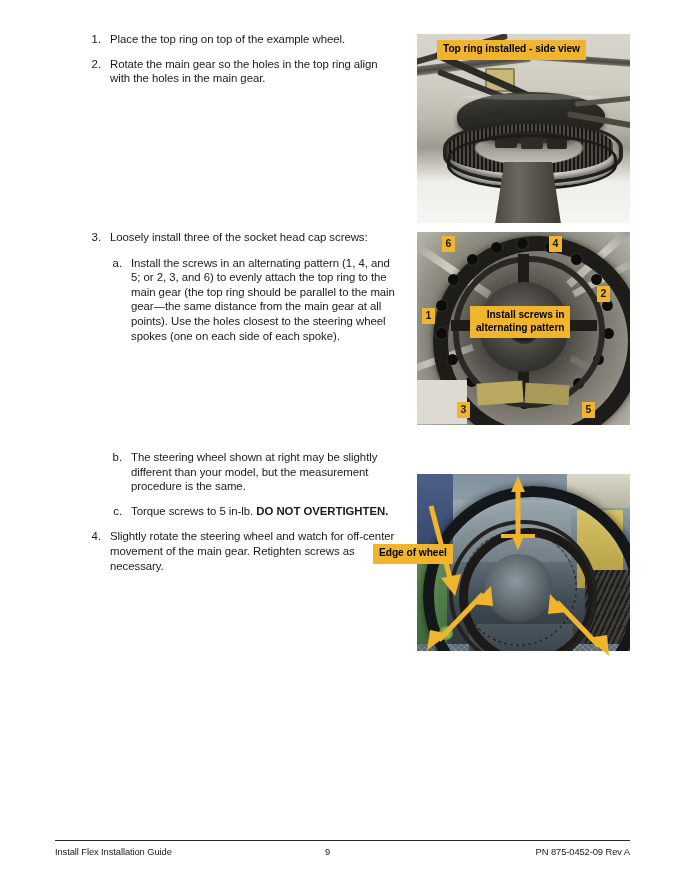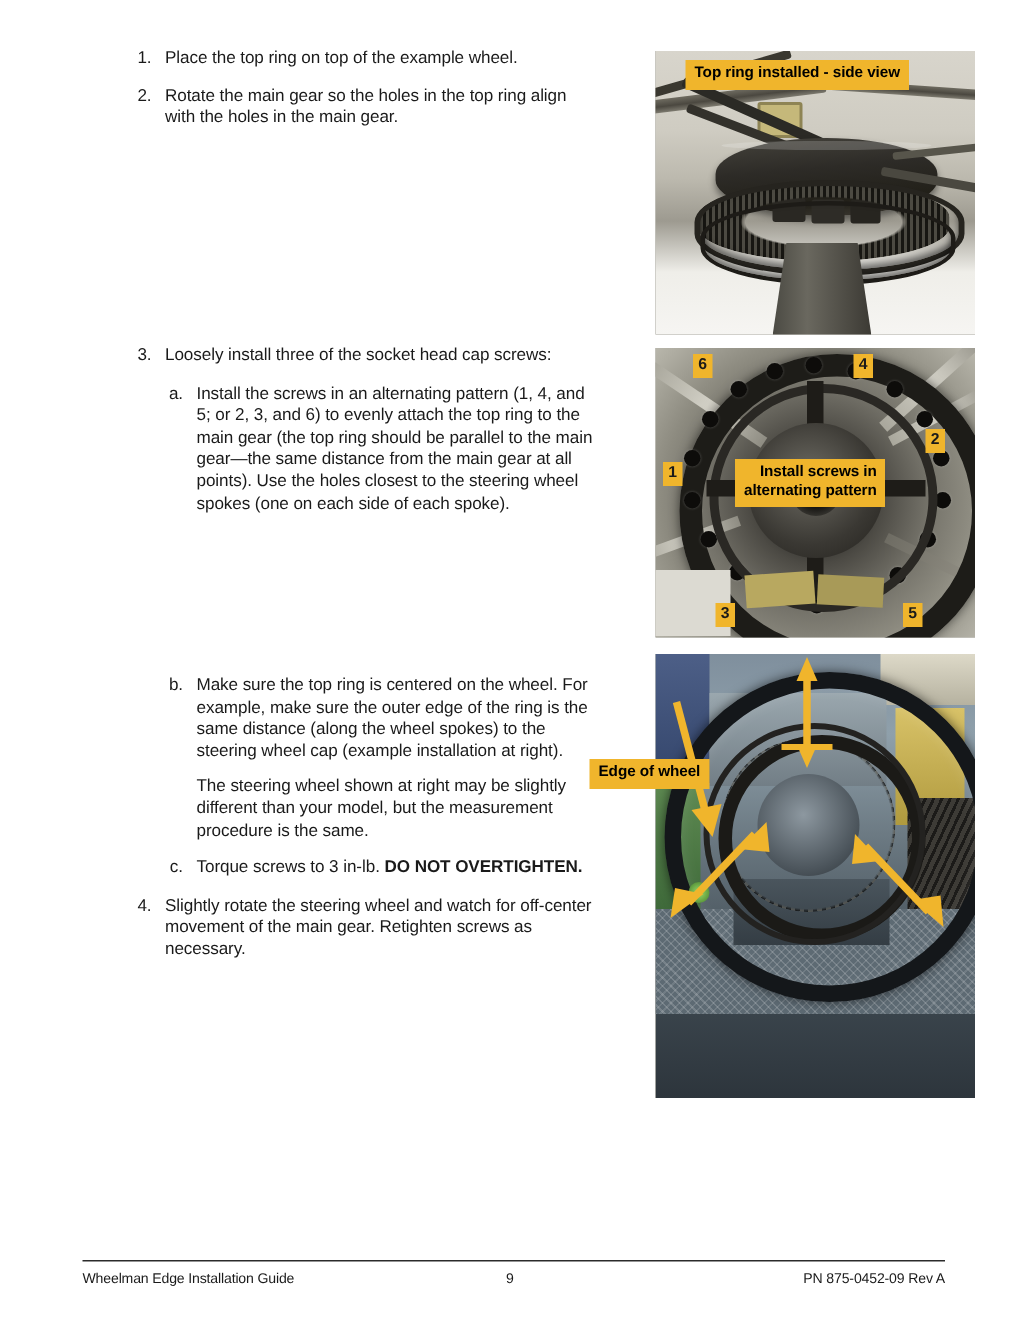--- a/index.html
+++ b/index.html
@@ -55,21 +55,21 @@
   .body-txt { flex: 1 1 auto; }
   .body-txt p { margin: 0; }
   .body-txt p + p { margin-top: 9px; }
 
   .sub-list { margin-top: 11px; }
   .lvl2wrap { padding-left: 22px; }
 
   b, .bold { font-weight: bold; }
 
   
-  .figure { position: absolute; overflow: visible; margin-left: 20px; }
+  .figure { position: absolute; overflow: visible; }
   .photo {
     position: absolute;
     inset: 0;
     overflow: hidden;
     background: #8c8a7e;
   }
 
   
   .callout {
     position: absolute;
@@ -301,28 +301,27 @@
           </div>
         </div>
       </div>
     </div>
 
     <div class="block" style="top:418px;">
       <div class="lvl2wrap">
         <div class="li lvl2">
           <span class="marker">b.</span>
           <div class="body-txt">
-            <p>Make sure the top ring is centered on the wheel. For example, make sure the outer edge of the ring is the same distance (along the wheel spokes) to the steering wheel cap (example installation at right).</p>
             <p>The steering wheel shown at right may be slightly different than your model, but the measurement procedure is the same.</p>
           </div>
         </div>
         <div class="li lvl2">
           <span class="marker">c.</span>
           <div class="body-txt">
-            <p><span>Torque screws to 3 in-lb. </span><b>DO NOT OVERTIGHTEN.</b></p>
+            <p><span>Torque screws to 5 in-lb. </span><b>DO NOT OVERTIGHTEN.</b></p>
           </div>
         </div>
       </div>
       <div class="li lvl1" style="margin-top:11px;">
         <span class="marker">4.</span>
         <div class="body-txt">
           <p>Slightly rotate the steering wheel and watch for off-center movement of the main gear. Retighten screws as necessary.</p>
         </div>
       </div>
     </div>
@@ -411,21 +410,21 @@
     <div class="num-chip" style="left:132px; top:4px;">4</div>
     <div class="num-chip" style="left:180px; top:54px;">2</div>
     <div class="num-chip" style="left:5px; top:76px;">1</div>
     <div class="num-chip" style="left:40px; top:170px;">3</div>
     <div class="num-chip" style="left:165px; top:170px;">5</div>
 
     <div class="callout" style="left:53px; top:74px; text-align:right;">Install screws in
 alternating pattern</div>
   </div>
 
-  <div class="figure" style="left:417px; top:436px; width:213px; height:296px;">
+  <div class="figure" style="left:417px; top:474px; width:213px; height:177px;">
     <div class="photo">
       <div class="p3-bg"></div>
 
       <div class="p3-panel" style="left:0; top:0; width:36px; height:86px; background:linear-gradient(180deg,#4d5f87,#33456b);"></div>
       <div class="p3-green" style="left:0; top:86px; width:30px; height:84px;"></div>
 
       <div class="p3-yellowbox" style="left:160px; top:36px; width:46px; height:78px;"></div>
       <div class="p3-wires" style="left:168px; top:96px; width:46px; height:76px;"></div>
       <div class="p3-panel" style="left:150px; top:0; width:64px; height:34px; background:linear-gradient(180deg,#ddd9c8,#b6b2a0);"></div>
 
@@ -477,18 +476,18 @@
       <g fill="#f0b52c">
         <polygon points="38,122 24,104 44,100"></polygon>
       </g>
     </svg>
 
     <div class="callout" style="left:-44px; top:70px;">Edge of wheel</div>
   </div>
 
   <div class="footer-rule"></div>
   <div class="footer">
-    <div class="f-left">Wheelman Edge Installation Guide</div>
+    <div class="f-left">Install Flex Installation Guide</div>
     <div class="f-center">9</div>
     <div class="f-right">PN 875-0452-09 Rev A</div>
   </div>
 
 </div>
 
 </body></html>

